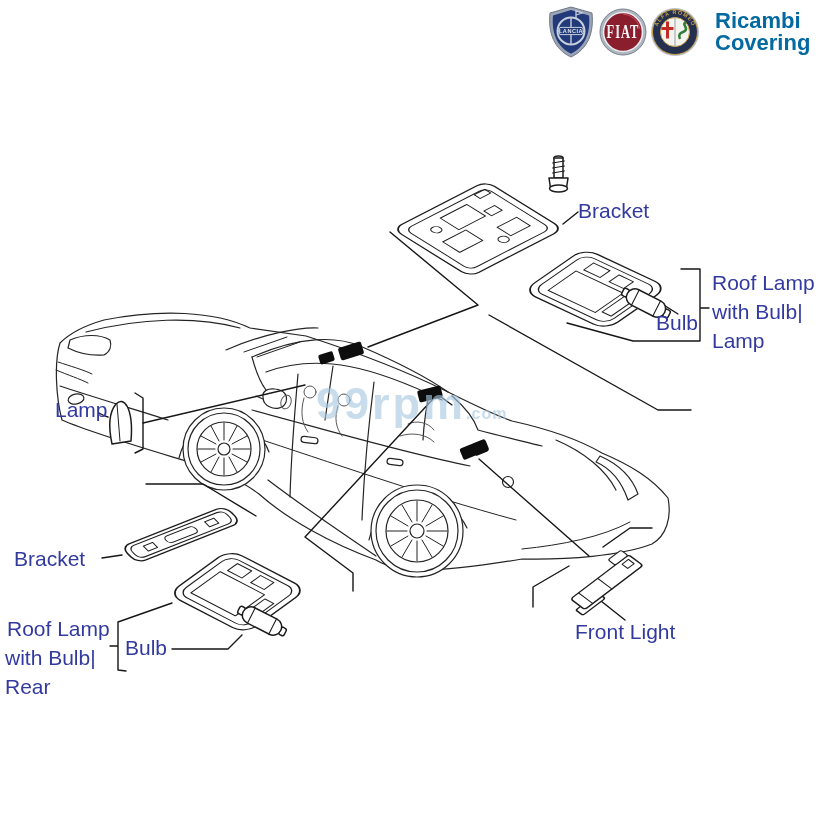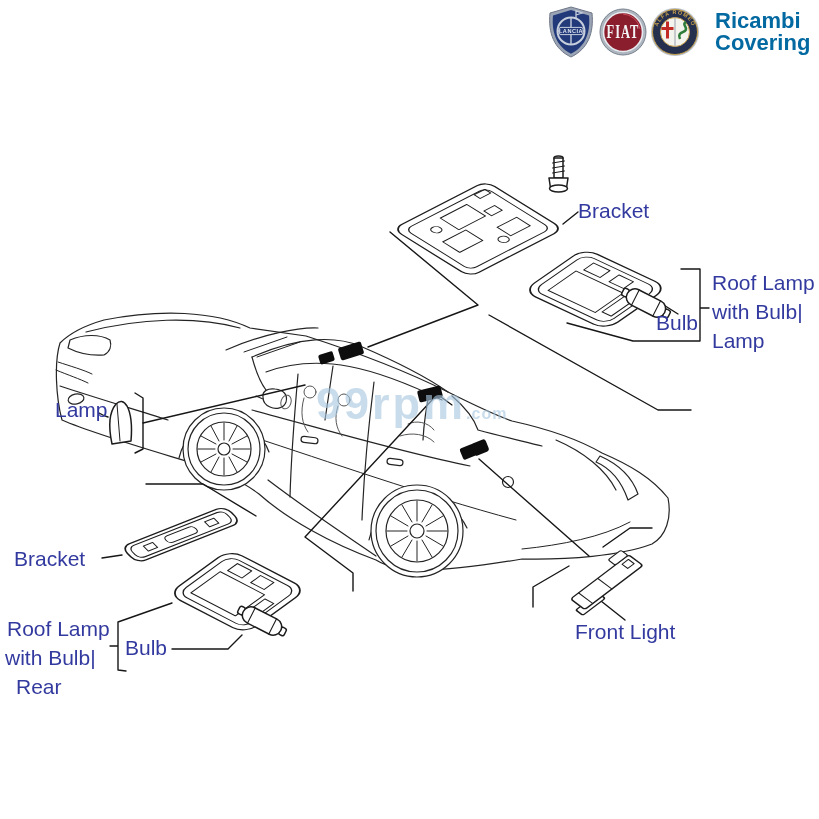--- a/index.html
+++ b/index.html
@@ -19,21 +19,21 @@
   .lbl{position:absolute;color:var(--label_blue,#333A9F);font-size:21px;line-height:23px;white-space:nowrap;}
   .lbl-bracket{left:578px;top:199px;}
   .lbl-rlf1{left:712px;top:271px;}
   .lbl-rlf2{left:712px;top:300px;}
   .lbl-rlf3{left:712px;top:329px;}
   .lbl-bulb-front{left:656px;top:311px;}
   .lbl-plug{left:55px;top:398px;}
   .lbl-covering{left:14px;top:547px;}
   .lbl-rlr1{left:7px;top:617px;}
   .lbl-rlr2{left:5px;top:646px;}
-  .lbl-rlr3{left:16px;top:675px;}
+  .lbl-rlr3{left:5px;top:675px;}
   .lbl-bulb-rear{left:125px;top:636px;}
   .lbl-boot{left:575px;top:620px;}
 </style>
 </head>
 <body>
 
 <div class="page">
 
   <div class="brand">
     <svg width="50" height="52" viewBox="0 0 50 52">

